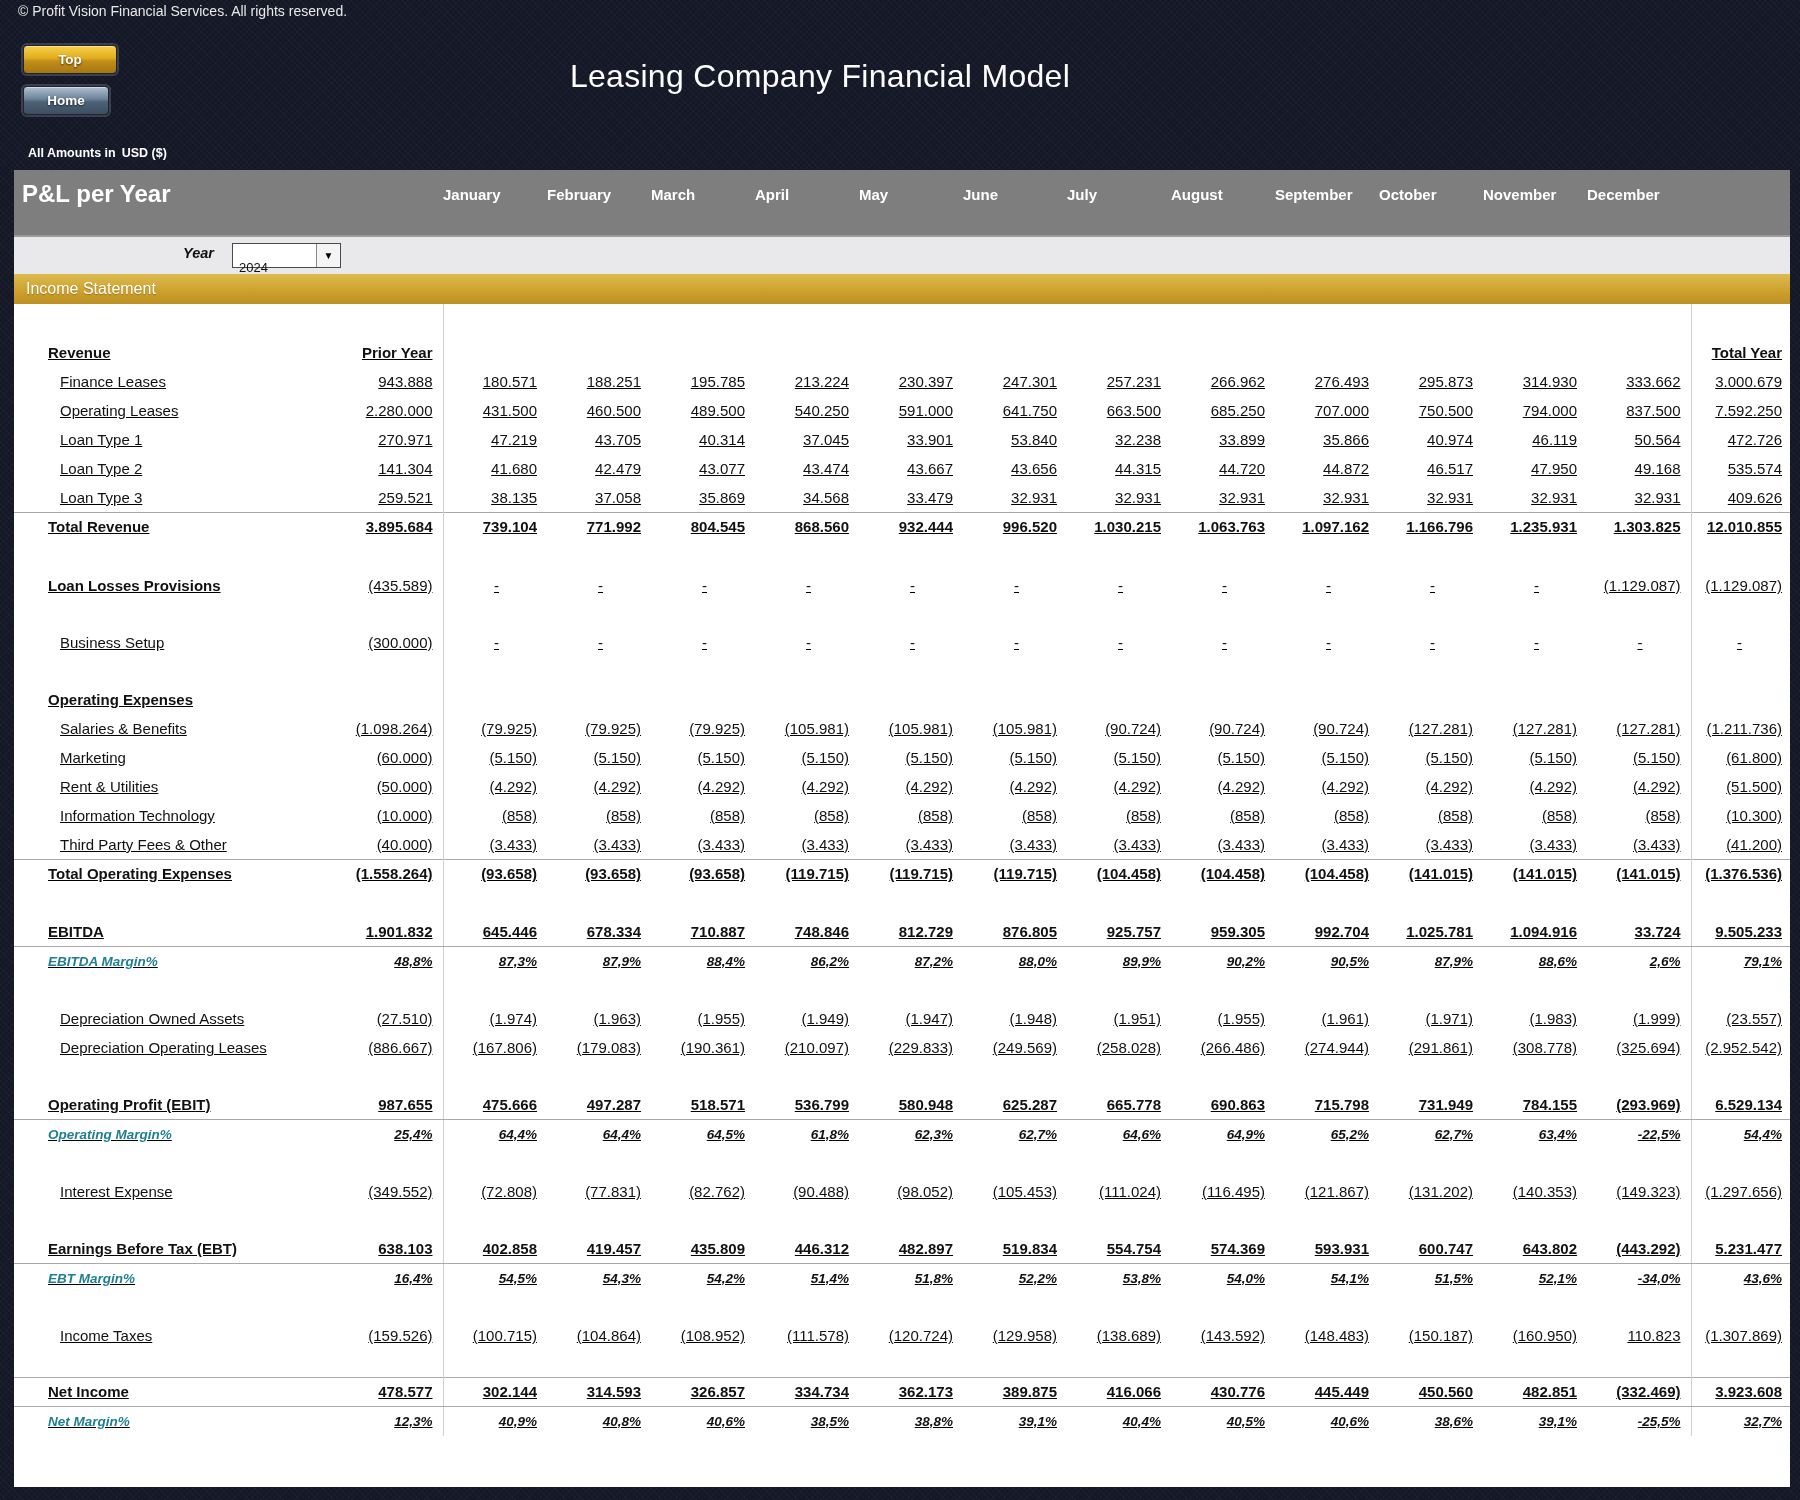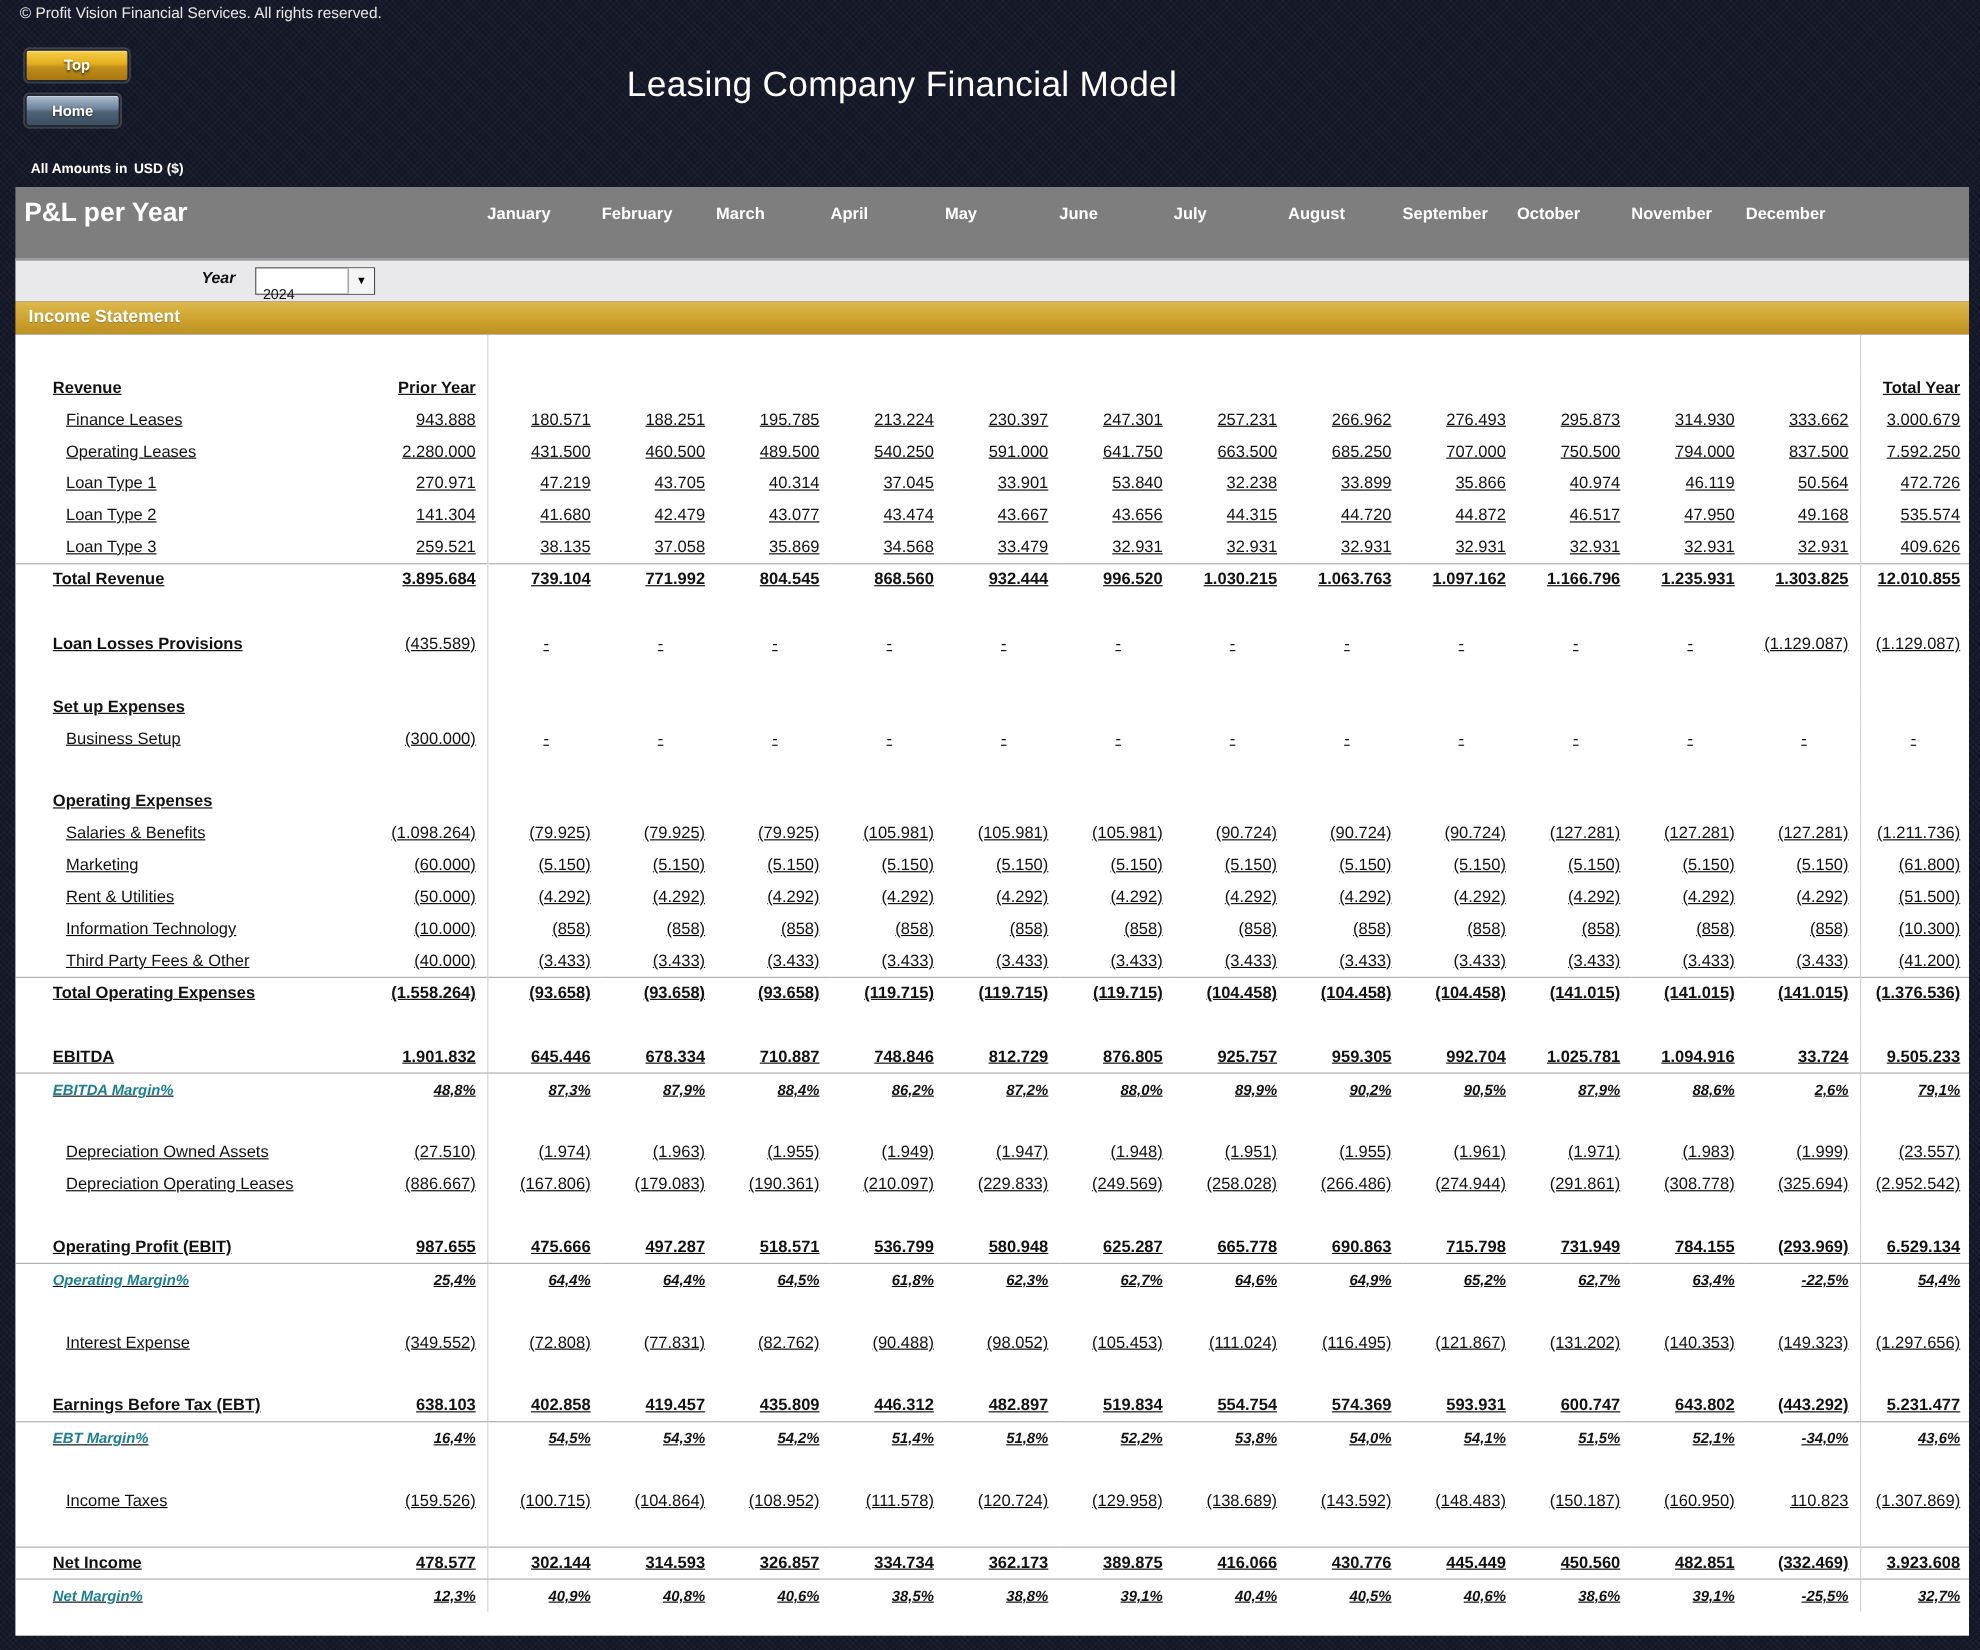--- a/index.html
+++ b/index.html
@@ -23,21 +23,21 @@
   .main-title{position:absolute;left:0;right:160px;top:58px;text-align:center;
        color:#fdfdfd;font-size:32px;font-weight:500;letter-spacing:.3px;}
   .amounts{position:absolute;left:28px;top:146px;color:#fff;font-size:12.5px;font-weight:700;}
   .amounts span{margin-right:6px;}
 
   
   .sheet{position:absolute;left:14px;top:170px;width:1776px;}
   .graybar{height:65px;background:#7e7e7e;}
   .yearrow{height:37px;background:#e9e9eb;border-top:2px solid #9a9a9a;position:relative;}
   .goldband{height:30px;background:linear-gradient(180deg,#dcbb4f 0%,#cda22f 55%,#bd9022 100%);
-       color:#fff;font-weight:700;font-size:16px;display:flex;align-items:center;padding-left:12px;
+       color:#fff;font-weight:400;font-size:16px;display:flex;align-items:center;padding-left:12px;
        text-shadow:0 1px 1px rgba(0,0,0,.25);}
   .sheetbody{height:1183px;background:#ffffff;overflow:hidden;text-decoration:underline;}
 
   table{border-collapse:collapse;table-layout:fixed;width:1776px;}
   col.c-label{width:246px;} col.c-prior{width:183px;} col.c-m{width:104px;} col.c-total{width:99px;}
 
   
   .bartable td{vertical-align:top;white-space:nowrap;}
   .bartable .pl{color:#fff;font-size:24px;font-weight:700;padding:10px 0 0 8px;}
   .bartable .mh{color:#fff;font-size:15px;font-weight:700;text-align:left;padding:16px 10px 0 0;}
@@ -340,37 +340,20 @@
               <td class="num"></td>
               <td class="num"></td>
               <td class="num"></td>
               <td class="num"></td>
               <td class="num"></td>
               <td class="num"></td>
               <td class="num"></td>
               <td class="num"></td>
               <td class="num total"></td>
             </tr>
-            <tr class="section">
-              <td class="lab">Set up Expenses</td>
-              <td class="num prior"></td>
-              <td class="num"></td>
-              <td class="num"></td>
-              <td class="num"></td>
-              <td class="num"></td>
-              <td class="num"></td>
-              <td class="num"></td>
-              <td class="num"></td>
-              <td class="num"></td>
-              <td class="num"></td>
-              <td class="num"></td>
-              <td class="num"></td>
-              <td class="num"></td>
-              <td class="num total"></td>
-            </tr>
             <tr class="item">
               <td class="lab">Business Setup</td>
               <td class="num prior">(300.000)</td>
               <td class="num dash">-</td>
               <td class="num dash">-</td>
               <td class="num dash">-</td>
               <td class="num dash">-</td>
               <td class="num dash">-</td>
               <td class="num dash">-</td>
               <td class="num dash">-</td>

